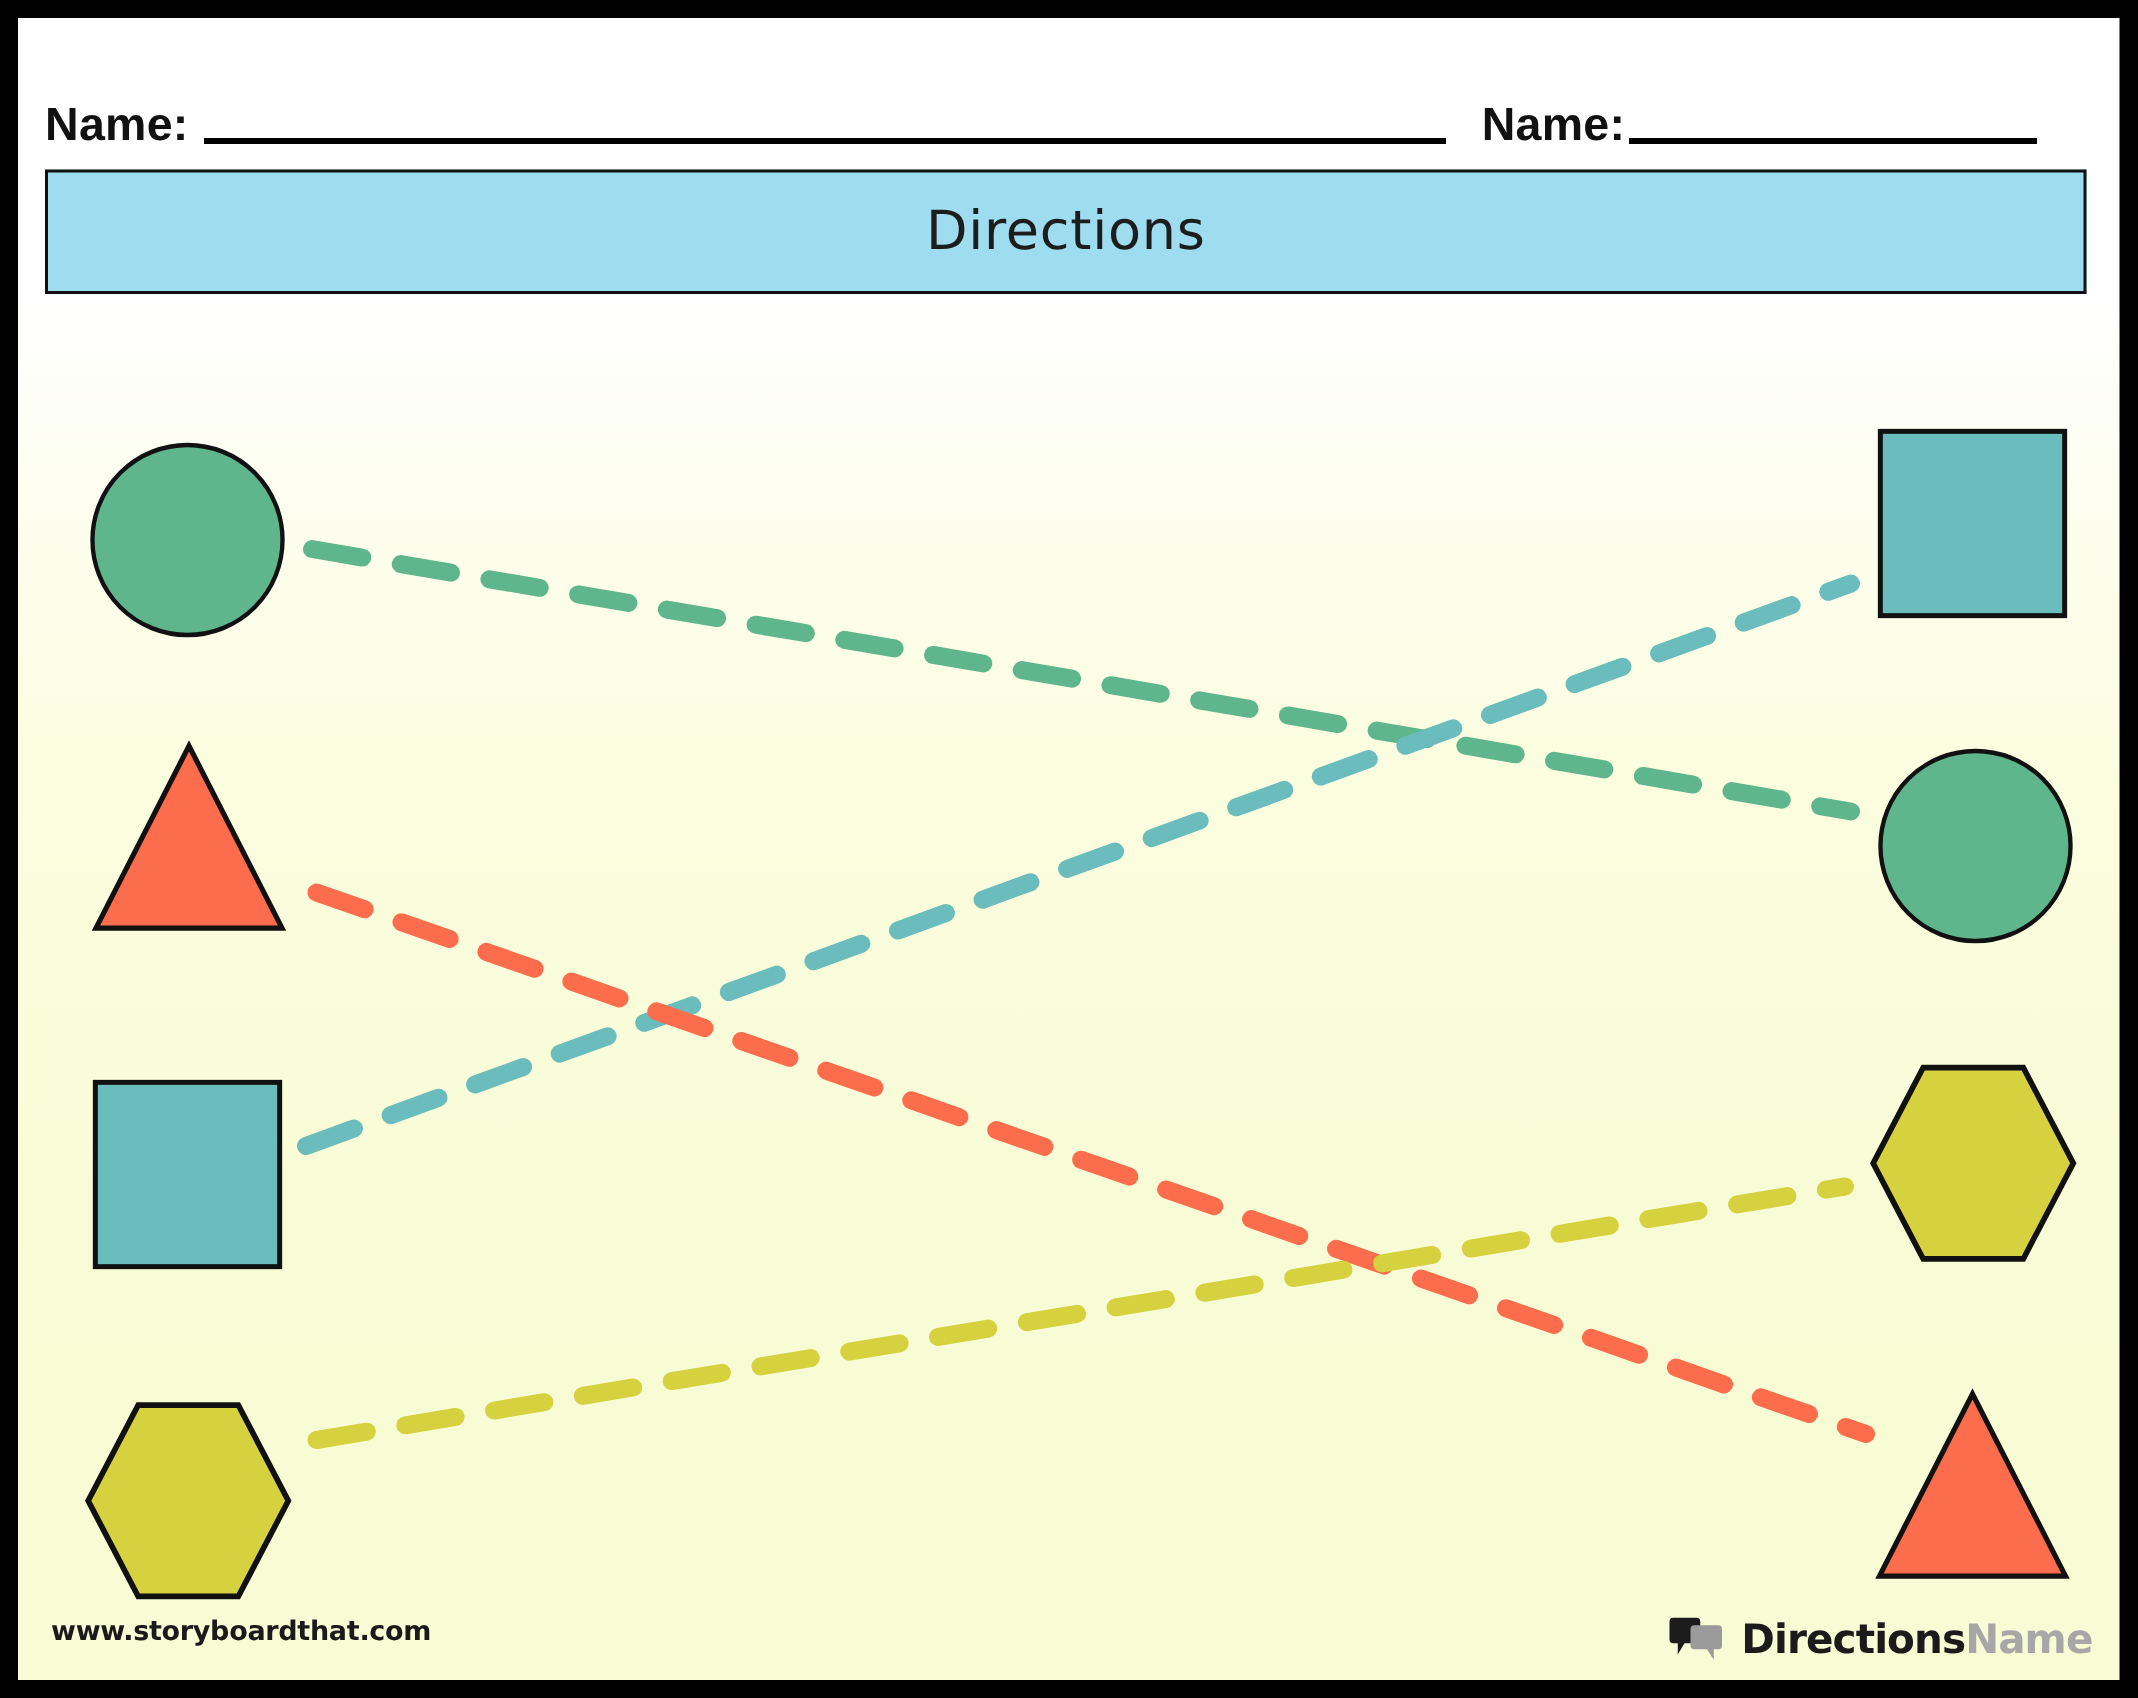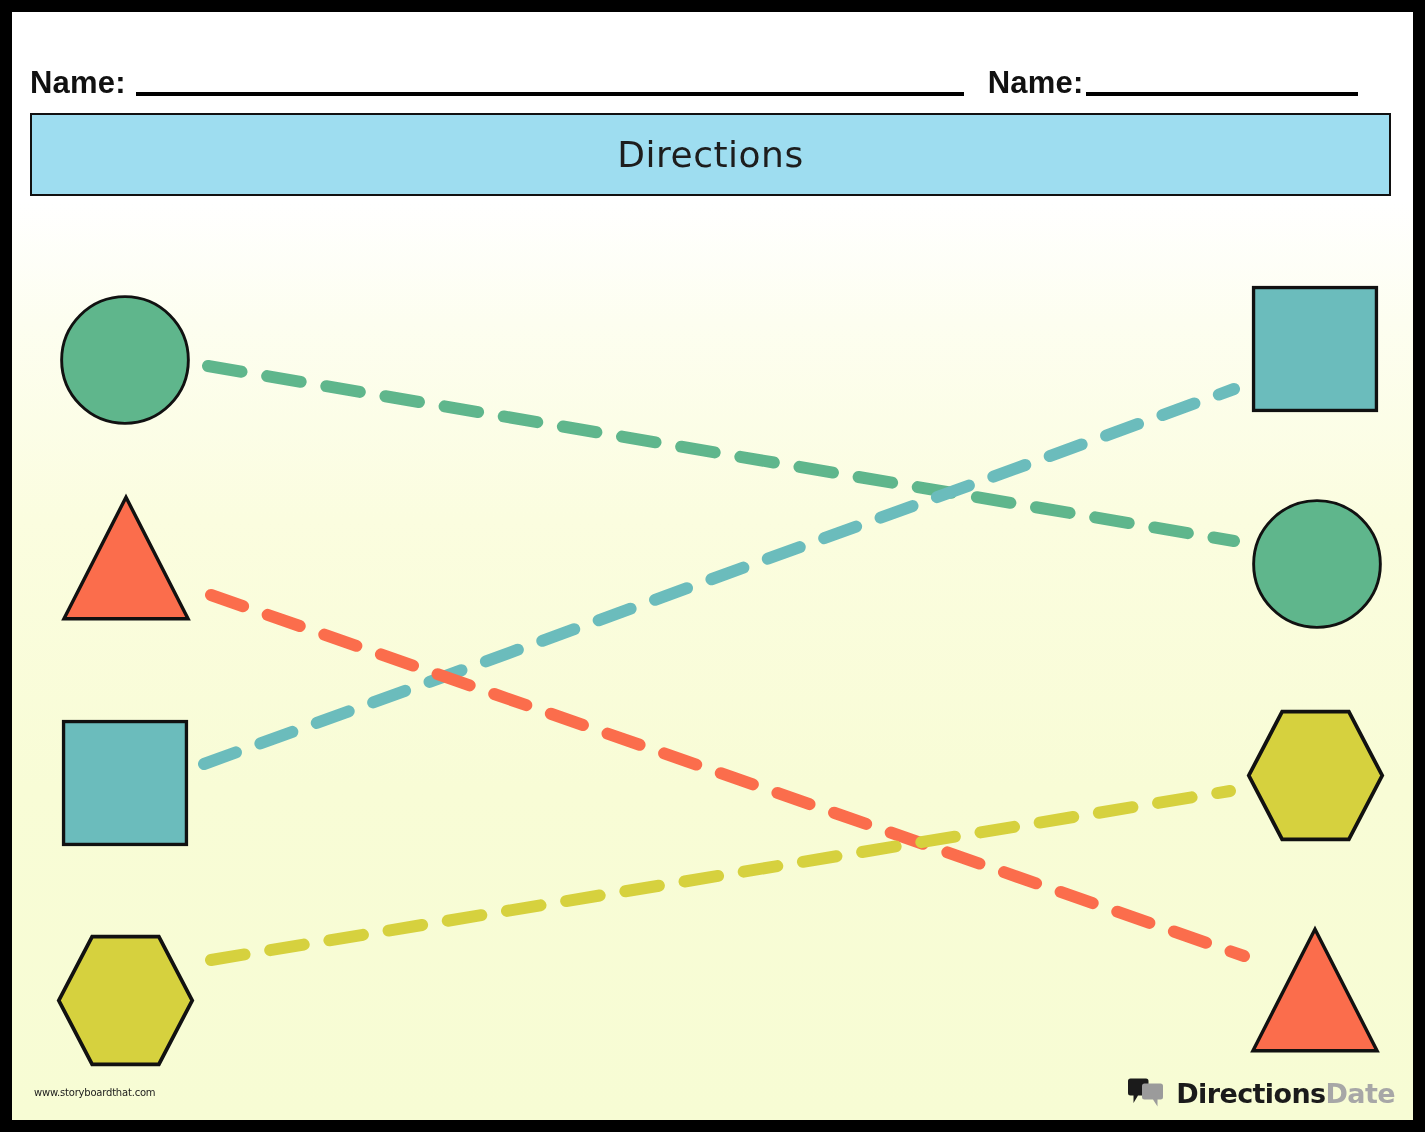--- a/index.html
+++ b/index.html
@@ -112,22 +112,22 @@
     position: absolute;
   }
   .shape svg { display: block; overflow: visible; }
 
   
   #footer-url {
     position: absolute;
     left: 22px;
     bottom: 22px;
     font-family: "DejaVu Sans", sans-serif;
-    font-size: 10px;
-    font-weight: normal;
+    font-size: 18px;
+    font-weight: bold;
     color: #1a1a1a;
     letter-spacing: -0.2px;
     text-align: right;
   }
   #footer-logo {
     position: absolute;
     right: 18px;
     bottom: 12px;
     display: flex;
     align-items: center;
@@ -221,18 +221,18 @@
     <div id="footer-url">www.storyboardthat.com</div>
 
     <div id="footer-logo">
       <svg id="logo-mark" width="40" height="30" viewBox="0 0 40 30">
         <path d="M1 3 Q1 0.5 3.5 0.5 L19 0.5 Q21.5 0.5 21.5 3 L21.5 15 Q21.5 17.5 19 17.5
                  L11 17.5 L6.5 25 L6.5 17.5 L3.5 17.5 Q1 17.5 1 15 Z" fill="#1b1b1b"></path>
         <path d="M15 8 Q15 5.5 17.5 5.5 L33.5 5.5 Q36 5.5 36 8 L36 19 Q36 21.5 33.5 21.5
                  L30.5 21.5 L30.5 28.5 L26 21.5 L17.5 21.5 Q15 21.5 15 19 Z" fill="#9b9b9b"></path>
       </svg>
       <span id="logo-wordmark">
-        <span class="wm-dark">Directions</span><span class="wm-grey">Date</span>
+        <span class="wm-dark">Directions</span><span class="wm-grey">Name</span>
       </span>
     </div>
 
   </div>
 </div>
 
 </body></html>

